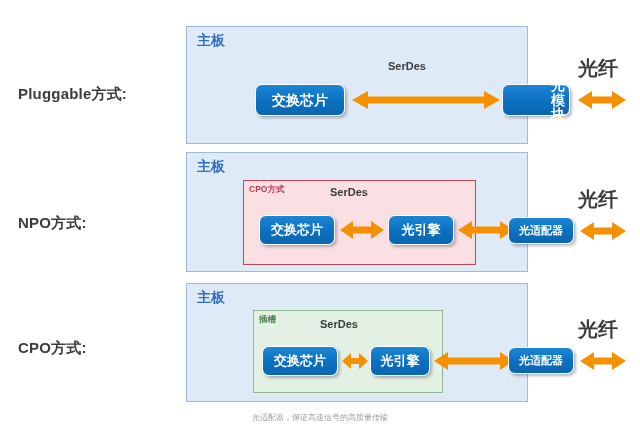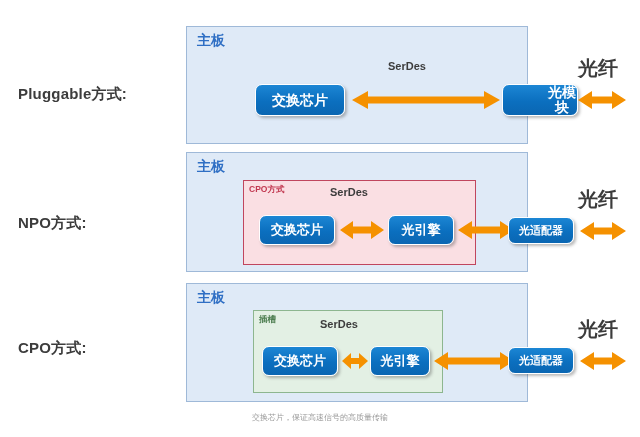--- a/index.html
+++ b/index.html
@@ -140,21 +140,21 @@
   <div class="chip" style="left:255px; top:84px; width:90px; height:32px; font-size:14px;">
     <span>交换芯片</span>
   </div>
 
   <div class="arrow" style="left:352px; top:90px;">
     <svg width="148" height="20" viewBox="0 0 148 20">
       <polygon points="0,10 16,1 16,6.5 132,6.5 132,1 148,10 132,19 132,13.5 16,13.5 16,19" fill="#f59100"></polygon>
     </svg>
   </div>
 
-  <div class="chip" style="left:502px; top:84px; width:76px; height:32px; font-size:14px;padding-left:44px;">
+  <div class="chip" style="left:502px; top:84px; width:68px; height:32px; font-size:14px;padding-left:44px;">
     <span>光模块</span>
   </div>
 
   <div class="arrow" style="left:578px; top:90px;">
     <svg width="48" height="20" viewBox="0 0 48 20">
       <polygon points="0,10 14,1 14,6.5 34,6.5 34,1 48,10 34,19 34,13.5 14,13.5 14,19" fill="#f59100"></polygon>
     </svg>
   </div>
 
   <div class="fiber-label" style="left:578px; top:55px;">光纤</div>
@@ -240,15 +240,15 @@
   </div>
 
   <div class="arrow" style="left:580px; top:351px;">
     <svg width="46" height="20" viewBox="0 0 46 20">
       <polygon points="0,10 14,1 14,6.5 32,6.5 32,1 46,10 32,19 32,13.5 14,13.5 14,19" fill="#f59100"></polygon>
     </svg>
   </div>
 
   <div class="fiber-label" style="left:578px; top:316px;">光纤</div>
 
-  <div class="caption" style="left:0; top:412px;">交换芯片，保证高速信号的高质量传输</div>
+  <div class="caption" style="left:0; top:412px;">光适配器，保证高速信号的高质量传输</div>
 
 </div>
 
 </body></html>

